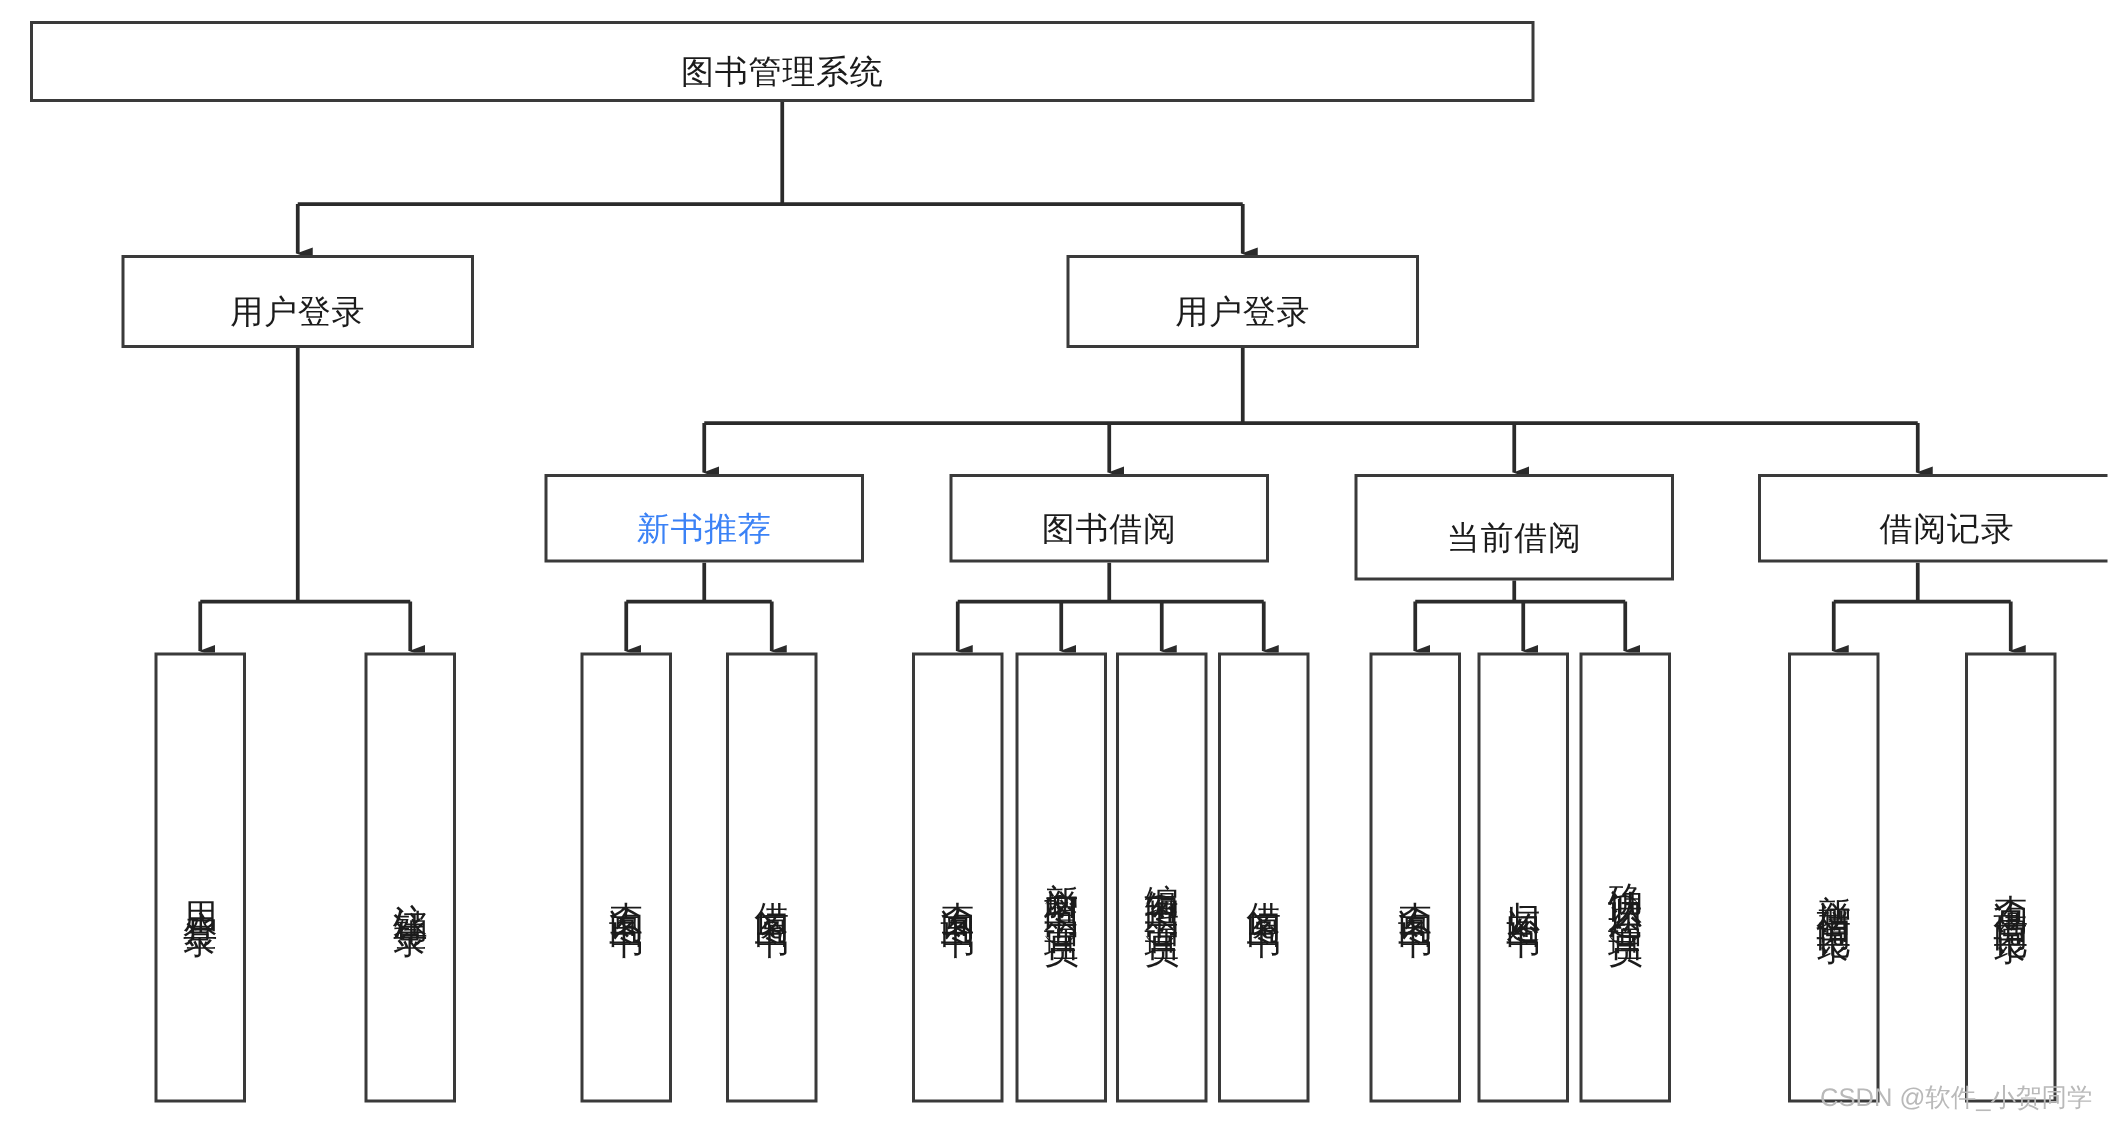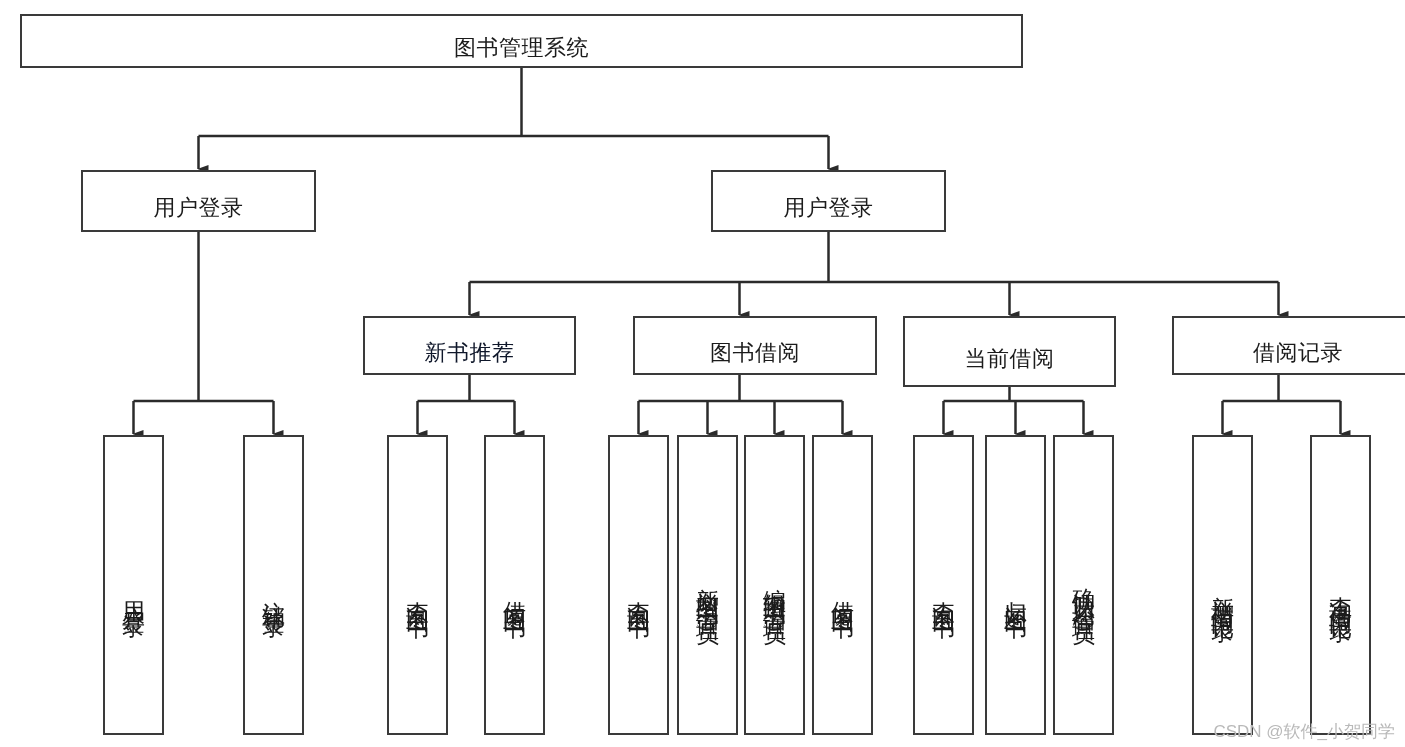--- a/index.html
+++ b/index.html
@@ -118,23 +118,23 @@
       <div class="node h-node" style="left: 20px; top: 14px; width: 1003px; height: 54px; border-color: rgb(58, 58, 58); background: rgb(255, 255, 255);">
         <div class="node-label" style="color: rgb(27, 27, 27);">图书管理系统</div>
       </div>
       <div class="node h-node" style="left: 81px; top: 170px; width: 235px; height: 62px; border-color: rgb(58, 58, 58); background: rgb(255, 255, 255);">
         <div class="node-label" style="color: rgb(27, 27, 27);">用户登录</div>
       </div>
       <div class="node h-node" style="left: 711px; top: 170px; width: 235px; height: 62px; border-color: rgb(58, 58, 58); background: rgb(255, 255, 255);">
         <div class="node-label" style="color: rgb(27, 27, 27);">用户登录</div>
       </div>
       <div class="node h-node" style="left: 363px; top: 316px; width: 213px; height: 59px; border-color: rgb(58, 58, 58); background: rgb(255, 255, 255);">
-        <div class="node-label" style="color: #0f172a;">新书推荐</div>
+        <div class="node-label" style="color: #3b82f6;">新书推荐</div>
       </div>
-      <div class="node h-node" style="left: 633px; top: 316px; width: 244px; height: 59px; border-color: rgb(58, 58, 58); background: rgb(255, 255, 255);">
+      <div class="node h-node" style="left: 633px; top: 316px; width: 213px; height: 59px; border-color: rgb(58, 58, 58); background: rgb(255, 255, 255);">
         <div class="node-label" style="color: rgb(27, 27, 27);">图书借阅</div>
       </div>
       <div class="node h-node" style="left: 903px; top: 316px; width: 213px; height: 71px; border-color: rgb(58, 58, 58); background: rgb(255, 255, 255);">
         <div class="node-label" style="color: rgb(27, 27, 27);">当前借阅</div>
       </div>
       <div class="node h-node" style="left: 1172px; top: 316px; width: 252px; height: 59px; border-color: rgb(58, 58, 58); background: rgb(255, 255, 255);">
         <div class="node-label" style="color: rgb(27, 27, 27);">借阅记录</div>
       </div>
       <div class="node v-node" style="left: 103px; top: 435px; width: 61px; height: 300px; border-color: rgb(58, 58, 58); background: rgb(255, 255, 255);">
         <div class="node-label" style="color: rgb(27, 27, 27);">用户登录</div>

